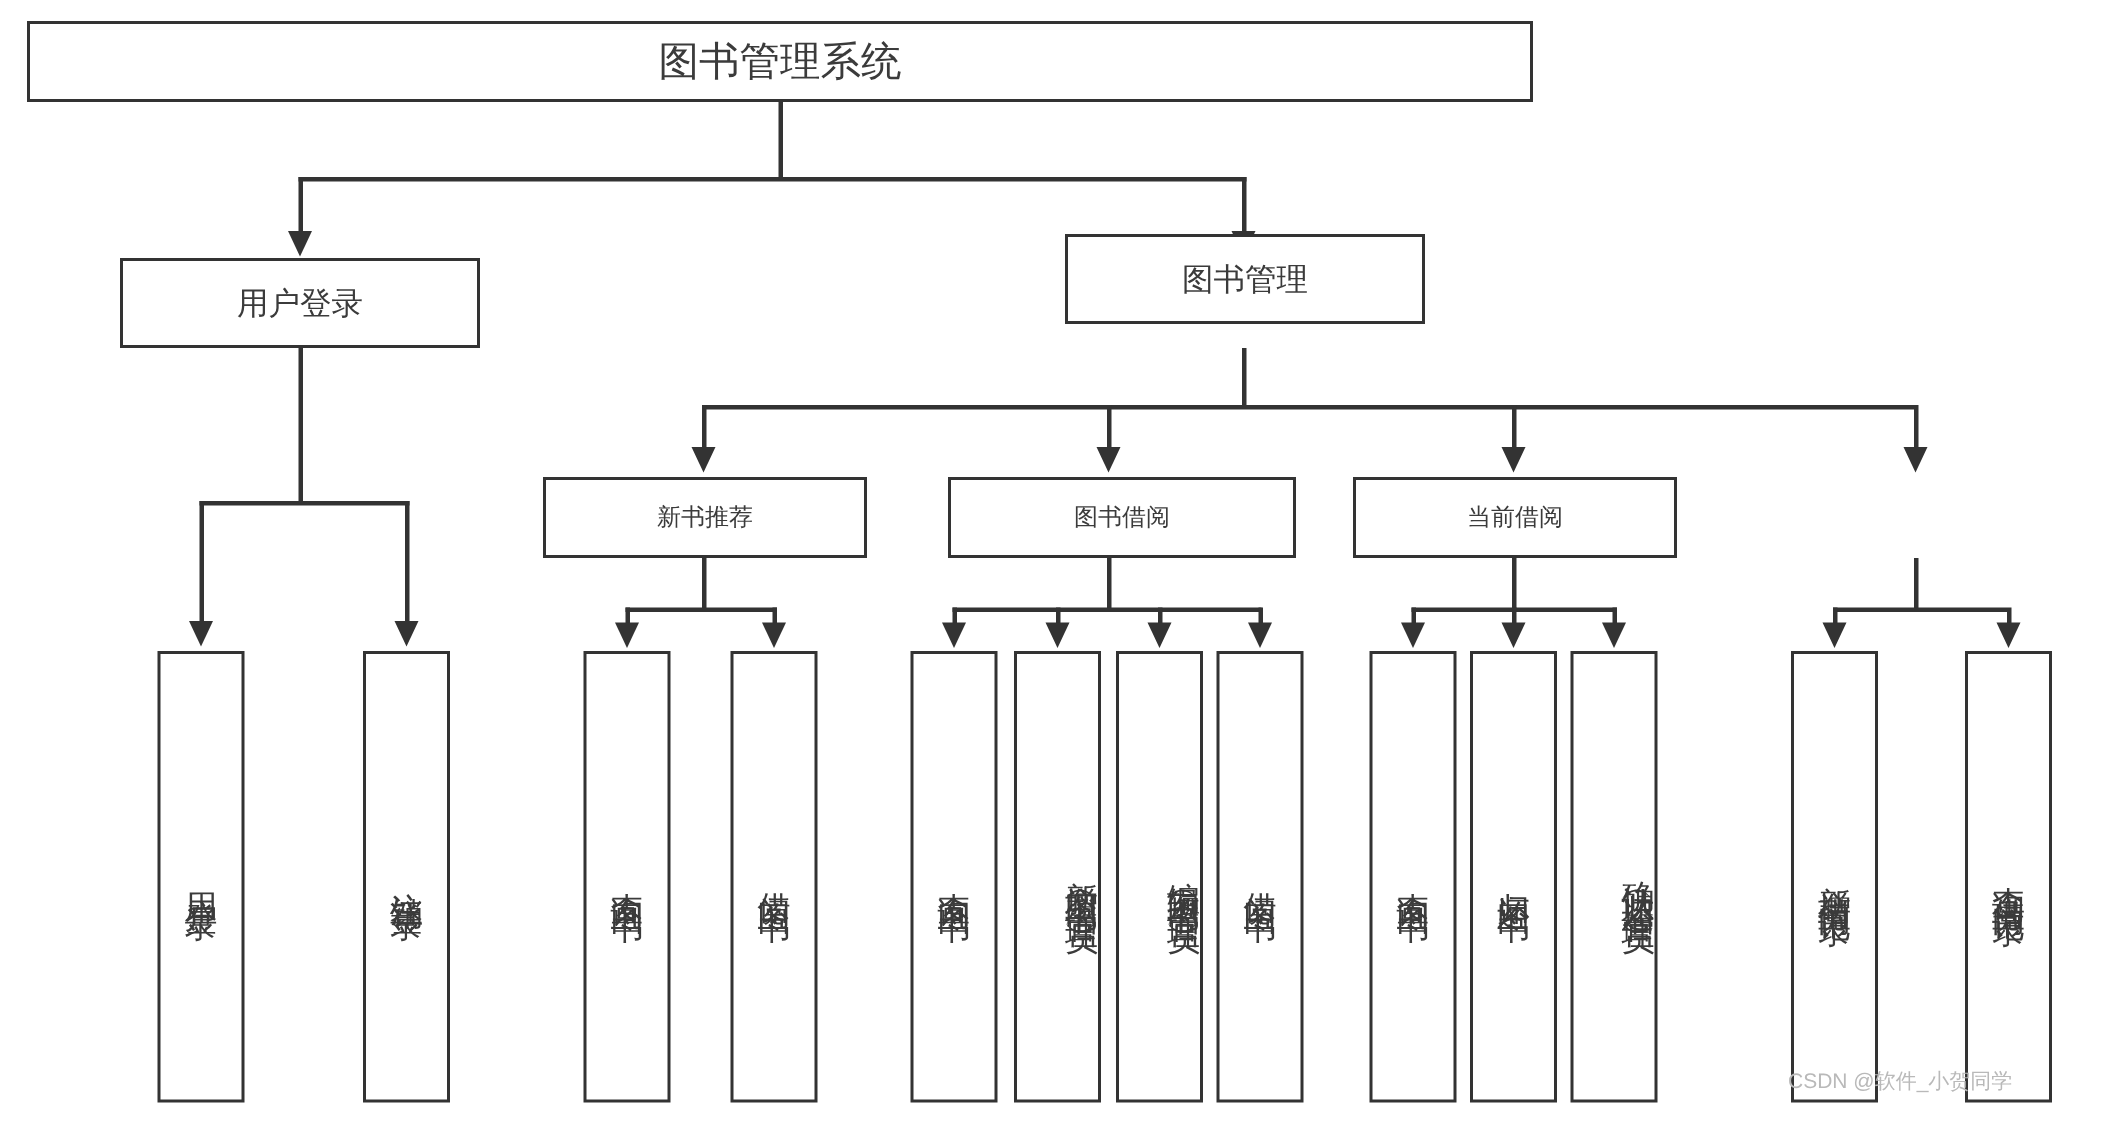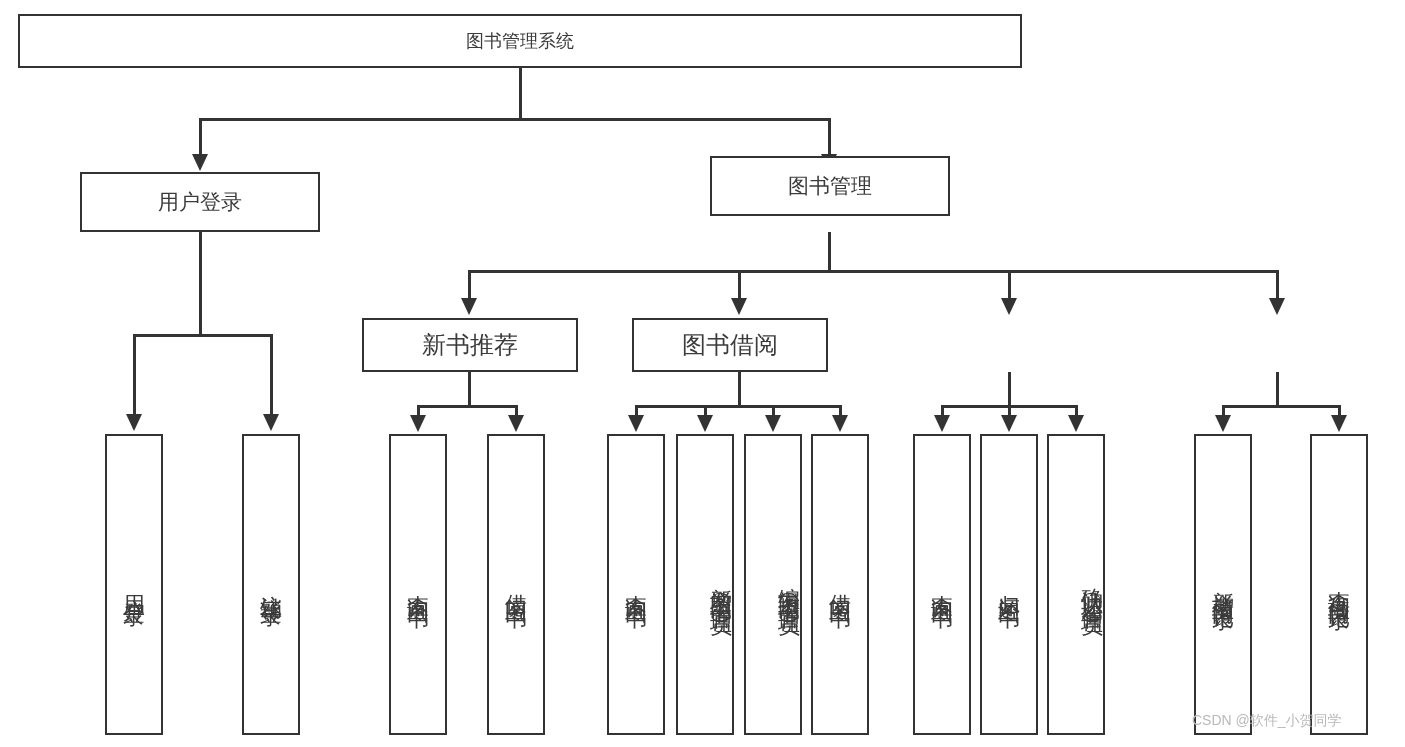--- a/index.html
+++ b/index.html
@@ -23,27 +23,27 @@
     box-sizing: border-box;
     border: 2px solid #333333;
     background: #ffffff;
     color: #3b3b3b;
     display: flex;
     align-items: center;
     justify-content: center;
     text-align: center;
   }
   .node.root {
-    font-size: 18px;
+    font-size: 27px;
   }
   .node.lvl2 {
     font-size: 21px;
   }
   .node.lvl3 {
-    font-size: 24px;
+    font-size: 16px;
   }
   
   .node.leaf {
     writing-mode: vertical-rl;
     text-orientation: upright;
     letter-spacing: 4px;
     font-size: 22px;
     line-height: 1;
     padding-top: 6px;
     align-items: flex-start;
@@ -112,22 +112,23 @@
   <div class="arrow" style="left:461px; top:298px;"></div>
   <div class="vline" style="left:738px; top:270px; width:3px; height:30px;"></div>
   <div class="arrow" style="left:731px; top:298px;"></div>
   <div class="vline" style="left:1008px; top:270px; width:3px; height:30px;"></div>
   <div class="arrow" style="left:1001px; top:298px;"></div>
   <div class="vline" style="left:1276px; top:270px; width:3px; height:30px;"></div>
   <div class="arrow" style="left:1269px; top:298px;"></div>
 
   <div class="node lvl3" style="left:362px; top:318px; width:216px; height:54px;">新书推荐</div>
 
-  <div class="node lvl3" style="left:632px; top:318px; width:196px; height:54px;">图书借阅</div>
+  <div class="node lvl3" style="left:632px; top:318px; width:232px; height:54px;">图书借阅</div>
 
+  <div class="node lvl3" style="left:902px; top:318px; width:216px; height:54px;">当前借阅</div>
 
 
   <div class="vline" style="left:468px; top:372px; width:3px; height:36px;"></div>
   <div class="hline" style="left:417px; top:405px; width:101px; height:3px;"></div>
   <div class="vline" style="left:417px; top:405px; width:3px; height:14px;"></div>
   <div class="arrow" style="left:410px; top:415px;"></div>
   <div class="vline" style="left:515px; top:405px; width:3px; height:14px;"></div>
   <div class="arrow" style="left:508px; top:415px;"></div>
 
   <div class="vline" style="left:738px; top:372px; width:3px; height:36px;"></div>

